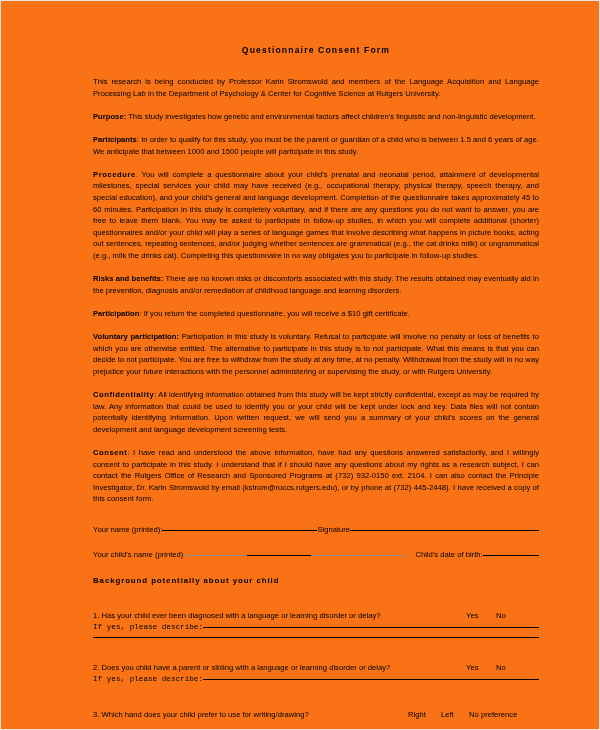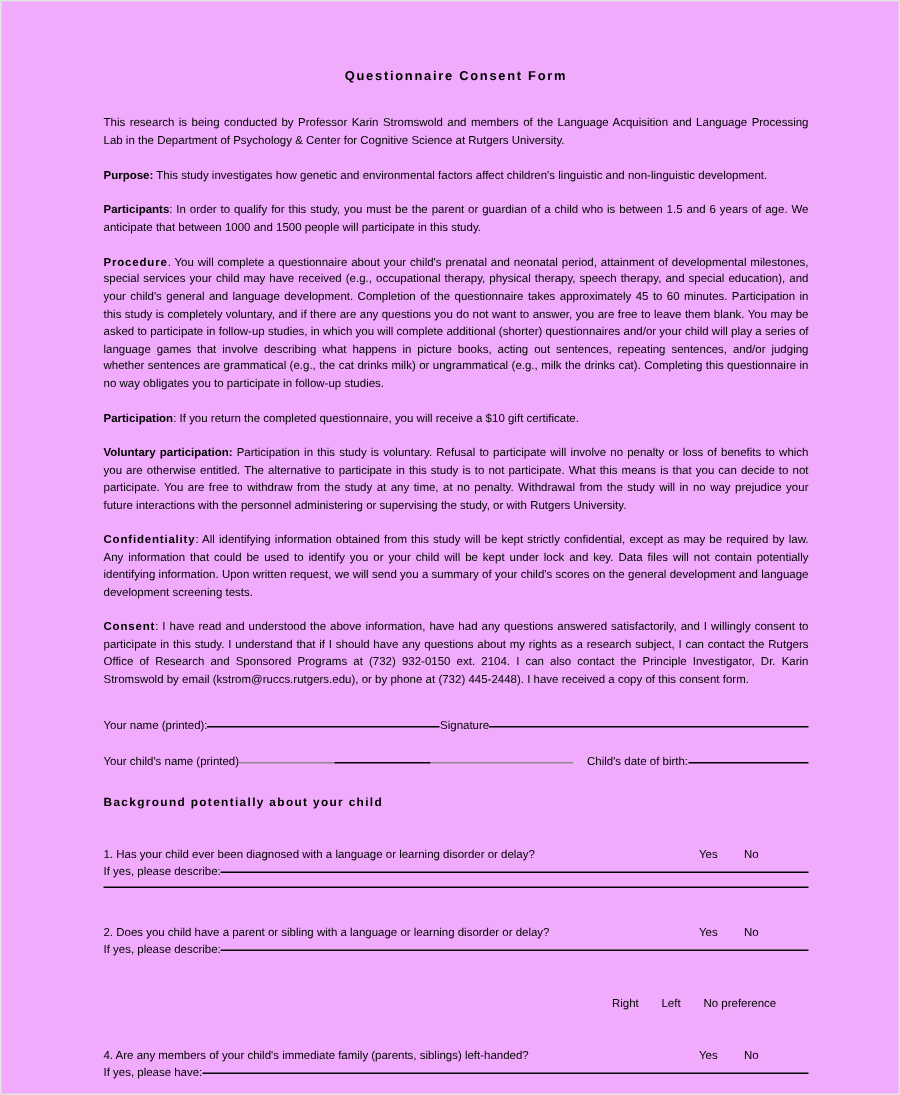--- a/index.html
+++ b/index.html
@@ -12,23 +12,23 @@
     height: 730px;
     font-family: "Liberation Sans", sans-serif;
     color: #000000;
     overflow: hidden;
   }
   .page {
     position: relative;
     box-sizing: border-box;
     width: 600px;
     height: 730px;
-    background: #f0abfc;
+    background: #f97316;
     border: 1px solid #e3e3e3;
-    padding: 34px 60px 0 68px;
+    padding: 34px 60px 0 92px;
   }
   .doc-title {
     text-align: center;
     font-size: 8.6px;
     font-weight: bold;
     letter-spacing: 1.15px;
     margin: 10px 0 0 0;
     padding: 0;
   }
   .para {
@@ -103,20 +103,21 @@
   .opt.left-h  { width: 28px; }
   .opt.nopref  { width: 70px; }
   .opt.tail { width: 43px; }
 
   .describe-row {
     font-size: 7.65px;
     line-height: 11.4px;
     display: flex;
     align-items: baseline;
     white-space: nowrap;
+    font-family: Liberation Mono, monospace;
   }
   .hr-full {
     border: 0;
     border-top: 1px solid #000;
     margin: 4px 0 0 0;
     height: 0;
   }
 </style>
 </head>
 <body>
@@ -126,20 +127,21 @@
   <div class="doc-title">Questionnaire  Consent  Form</div>
 
   <p class="para intro">This research is being conducted by Professor Karin Stromswold and members of the Language Acquisition and Language Processing Lab in the Department of Psychology &amp; Center for Cognitive Science at Rutgers University.</p>
 
   <p class="para gap"><span class="lead">Purpose:</span><span> This study investigates how genetic and environmental factors affect children's linguistic and non-linguistic development.</span></p>
 
   <p class="para gap"><span class="lead">Participants</span><span>: In order to qualify for this study, you must be the parent or guardian of a child who is between 1.5 and 6 years of age.  We anticipate that between 1000 and 1500 people will participate in this study.</span></p>
 
   <p class="para gap"><span class="lead spaced">Procedure</span><span>.  You will complete a questionnaire about your child's prenatal and neonatal period, attainment of developmental milestones, special services your child may have received (e.g., occupational therapy, physical therapy, speech therapy, and special education), and your child's general and language development. Completion of the questionnaire takes approximately 45 to 60 minutes. Participation in this study is completely voluntary, and if there are any questions you do not want to answer, you are free to leave them blank.  You may be asked to participate in follow-up studies, in which you will complete additional (shorter) questionnaires and/or your child will play a series of language games that involve describing what happens in picture books, acting out sentences, repeating sentences, and/or judging whether sentences are grammatical (e.g., the cat drinks milk) or ungrammatical (e.g., milk the drinks cat).  Completing this questionnaire in no way obligates you to participate in follow-up studies.</span></p>
 
+  <p class="para gap"><span class="lead">Risks and benefits:</span><span>  There are no known risks or discomforts associated with this study. The results obtained may eventually aid in the prevention, diagnosis and/or remediation of childhood language and learning disorders.</span></p>
 
   <p class="para gap"><span class="lead">Participation</span><span>: If you return the completed questionnaire, you will receive a $10 gift certificate.</span></p>
 
   <p class="para gap"><span class="lead">Voluntary participation:</span><span>  Participation in this study is voluntary.  Refusal to participate will involve no penalty or loss of benefits to which you are otherwise entitled. The alternative to participate in this study is to not participate. What this means is that you can decide to not participate.  You are free to withdraw from the study at any time, at no penalty. Withdrawal from the study will in no way prejudice your future interactions with the personnel administering or supervising the study, or with Rutgers University.</span></p>
 
   <p class="para gap"><span class="lead spaced">Confidentiality</span><span>: All identifying information obtained from this study will be kept strictly confidential, except as may be required by law. Any information that could be used to identify you or your child will be kept under lock and key.  Data files will not contain potentially identifying information.  Upon written request, we will send you a summary of your child's scores on the general development and language development screening tests.</span></p>
 
   <p class="para gap"><span class="lead spaced">Consent</span><span>:  I have read and understood the above information, have had any questions answered satisfactorily, and I willingly consent to participate in this study.  I understand that if I should have any questions about my rights as a research subject, I can contact the Rutgers Office of Research and Sponsored Programs at (732) 932-0150 ext. 2104.  I can also contact the Principle Investigator, Dr. Karin Stromswold by email (kstrom@ruccs.rutgers.edu), or by phone at (732) 445-2448).  I have received a copy of this consent form.</span></p>
 
   <div class="form-area">
@@ -185,20 +187,21 @@
       <span class="opt-spacer"></span>
       <span class="opt yes">Yes</span>
       <span class="opt no">No</span>
     </div>
     <div class="describe-row">
       <span class="field-label">If yes, please describe:</span>
       <span class="rule grow"></span>
     </div>
 
     <div class="q-row">
+      <span class="q-text">3.  Which hand does your child prefer to use for writing/drawing?</span>
       <span class="opt-spacer"></span>
       <span class="opt right-h">Right</span>
       <span class="opt left-h">Left</span>
       <span class="opt nopref">No preference</span>
     </div>
 
     <div class="q-row">
       <span class="q-text">4.  Are any members of your child's immediate family (parents, siblings) left-handed?</span>
       <span class="opt-spacer"></span>
       <span class="opt yes">Yes</span>

